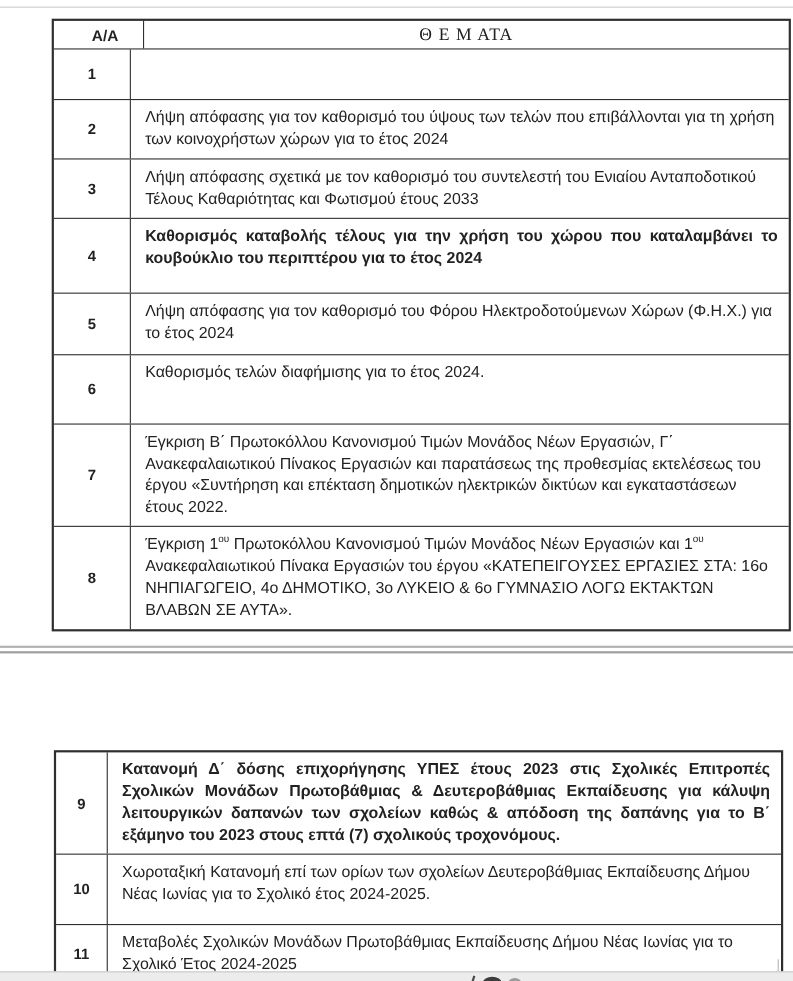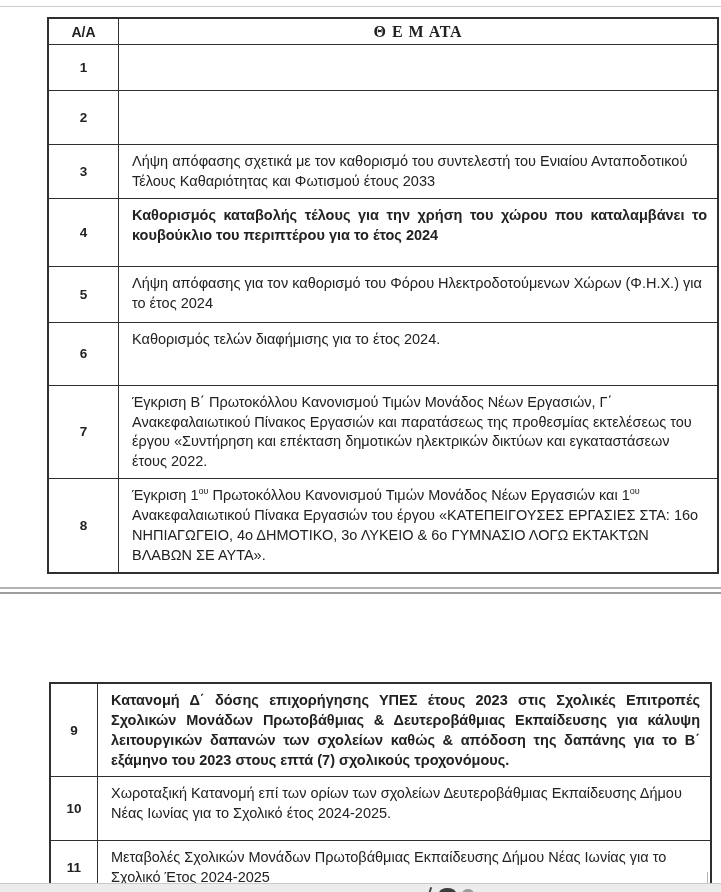--- a/index.html
+++ b/index.html
@@ -34,27 +34,27 @@
   .t2{left:49px;top:682px;width:663px;}
 
   .thead{
     display:flex;
     height:25px;
   }
   .th-num{
     width:70px;
     border-right:1.5px solid var(--border);
     display:flex;align-items:center;justify-content:center;
-    font-weight:700;font-size:14px;
+    font-weight:700;font-size:14px;margin-left:12px;
   }
   .th-topic{
     flex:1;
     display:flex;align-items:center;justify-content:center;
     font-family:"Liberation Serif", serif;
-    font-weight:700;font-size:16px;letter-spacing:1px;
+    font-weight:400;font-size:16px;letter-spacing:1px;
   }
 
   .trow{
     display:flex;
     border-top:1.5px solid var(--border);
   }
   .num{
     border-right:1.5px solid var(--border);
     display:flex;align-items:center;justify-content:center;
     font-weight:700;font-size:13.5px;
@@ -119,20 +119,21 @@
   <section class="table t1">
       <div class="thead">
         <div class="th-num">Α/Α</div>
         <div class="th-topic">Θ Ε Μ ΑΤΑ</div>
       </div>
       <div class="trow">
         <div class="num">1</div>
       </div>
       <div class="trow">
         <div class="num">2</div>
+        <div class="topic"><span>Λήψη απόφασης για τον καθορισμό του ύψους των τελών που επιβάλλονται για τη χρήση των κοινοχρήστων χώρων για το έτος 2024</span></div>
       </div>
       <div class="trow">
         <div class="num">3</div>
         <div class="topic"><span>Λήψη απόφασης σχετικά με τον καθορισμό του συντελεστή του Ενιαίου Ανταποδοτικού Τέλους Καθαριότητας και Φωτισμού έτους 2033</span></div>
       </div>
       <div class="trow">
         <div class="num">4</div>
         <div class="topic"><span>Καθορισμός καταβολής τέλους για την χρήση του χώρου που καταλαμβάνει το κουβούκλιο του περιπτέρου για το έτος 2024</span></div>
       </div>
       <div class="trow">

